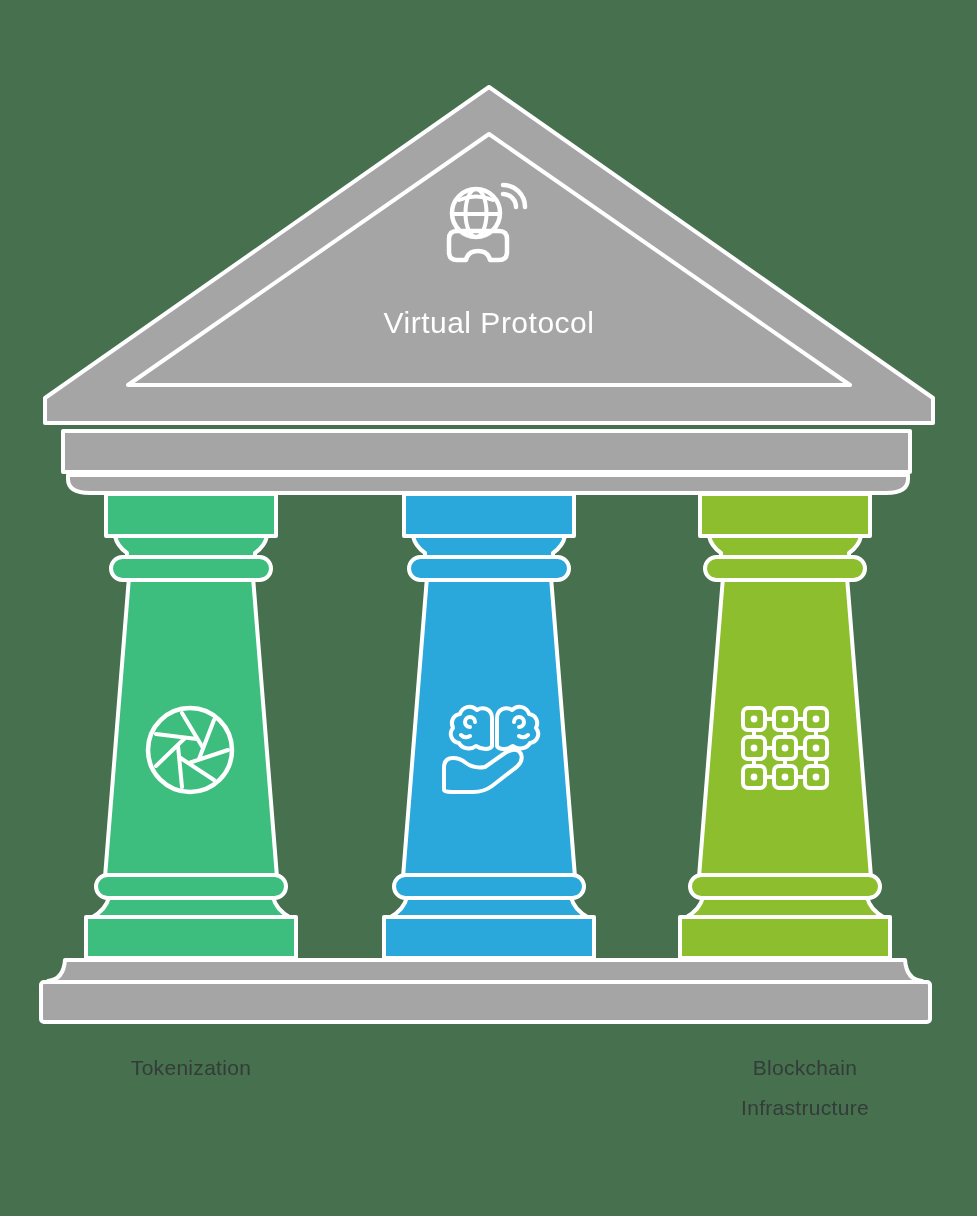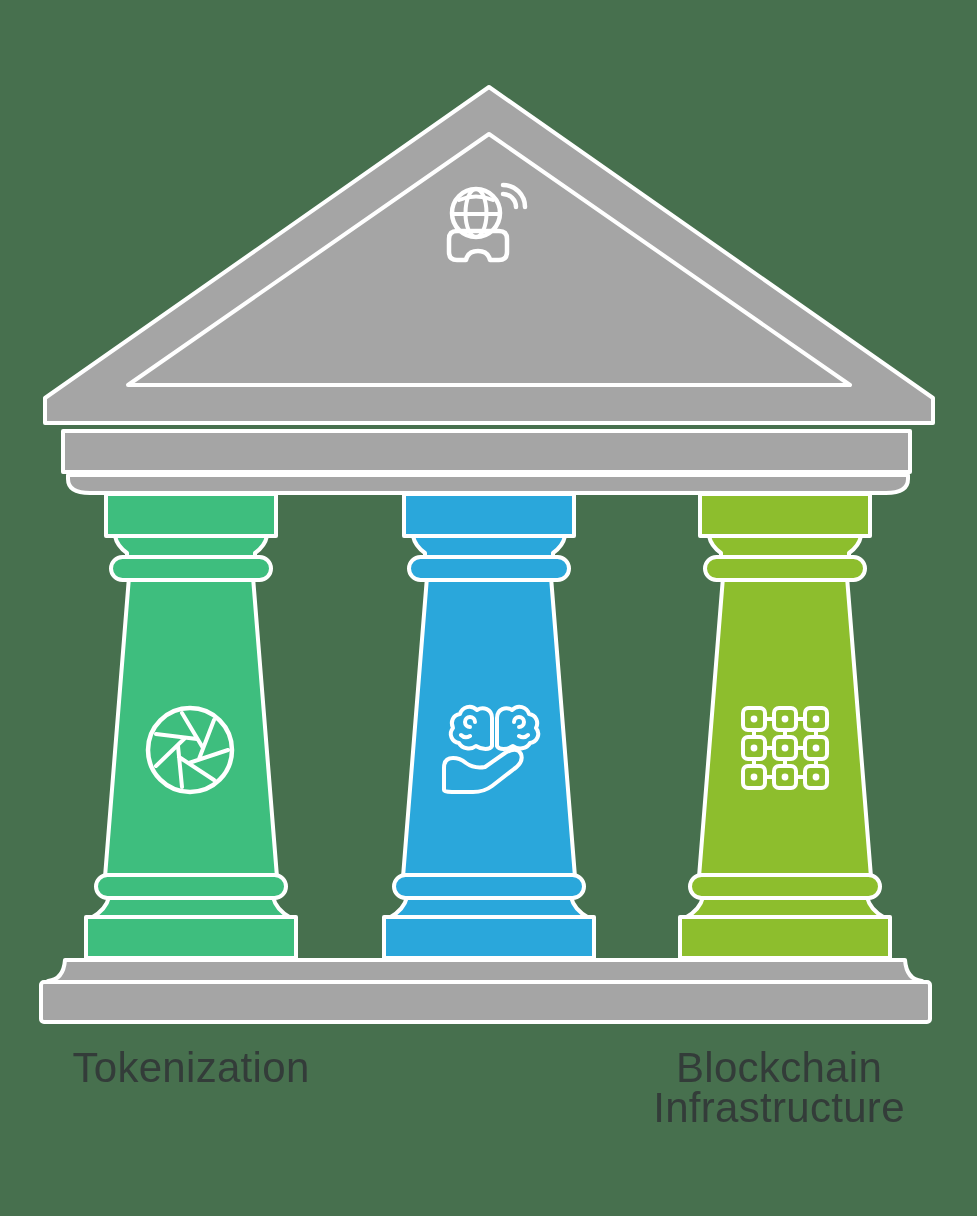--- a/index.html
+++ b/index.html
@@ -23,26 +23,26 @@
   .dotfill{fill:var(--outline_white,#FFFFFF);stroke:none;}
   
   .pediment-title{
     position:absolute;left:289px;top:306px;width:400px;
     text-align:center;color:var(--outline_white,#FFFFFF);
     font-size:30px;font-weight:400;letter-spacing:0.5px;
   }
   .pillar-label{
     position:absolute;top:1048px;width:300px;
     text-align:center;color:var(--label_text,#333C39);
-    font-size:42px;line-height:40px;font-weight:400;
+    font-size:21px;line-height:40px;font-weight:400;
     white-space:pre-line;letter-spacing:0.3px;
   }
   .label-1{left:41px;}
   .label-2{left:339px;}
-  .label-3{left:629px;}
+  .label-3{left:655px;}
 </style>
 </head>
 <body>
 
 <div class="stage">
 
   <svg width="977" height="1216" viewBox="0 0 977 1216">
 
     <g>
       <path class="gray outl" d="M489 87 L933 398 L933 423 L45 423 L45 398 Z"></path>
@@ -125,17 +125,18 @@
         <circle class="dotfill" cx="816" cy="777" r="3.4"></circle>
       </g>
     </g>
 
     <g>
       <path class="gray outl" d="M65 960 L905 960 C906 973 911 980 922 981 L922 982 L48 982 L48 981 C59 980 64 973 65 960 Z"></path>
       <rect class="gray outl" x="41" y="982" width="889" height="40" rx="3"></rect>
     </g>
   </svg>
 
+  <div class="pediment-title">Virtual Protocol</div>
 
   <div class="pillar-label label-1">Tokenization</div>
   <div class="pillar-label label-3">Blockchain
 Infrastructure</div>
 </div>
 
 </body></html>

